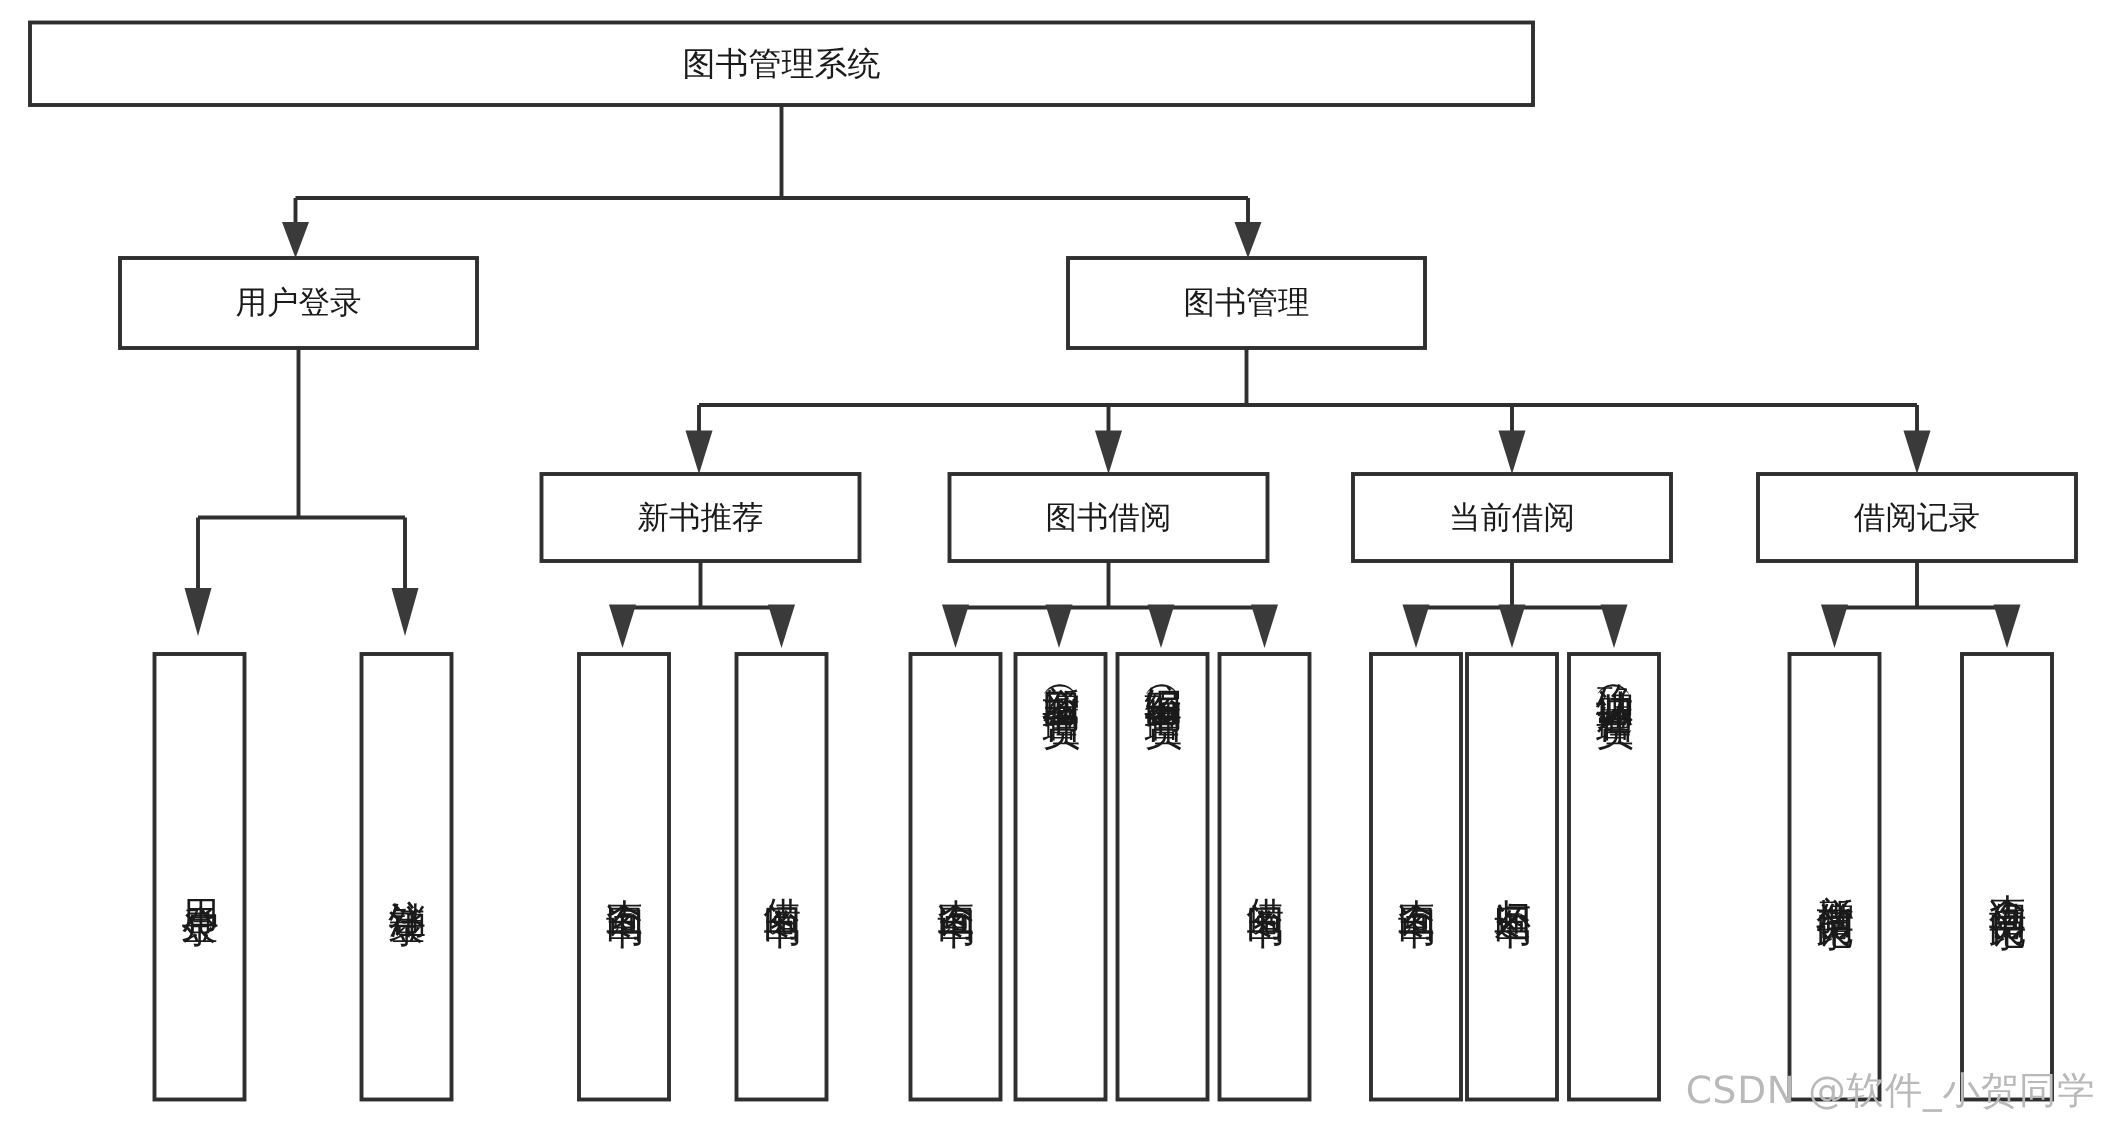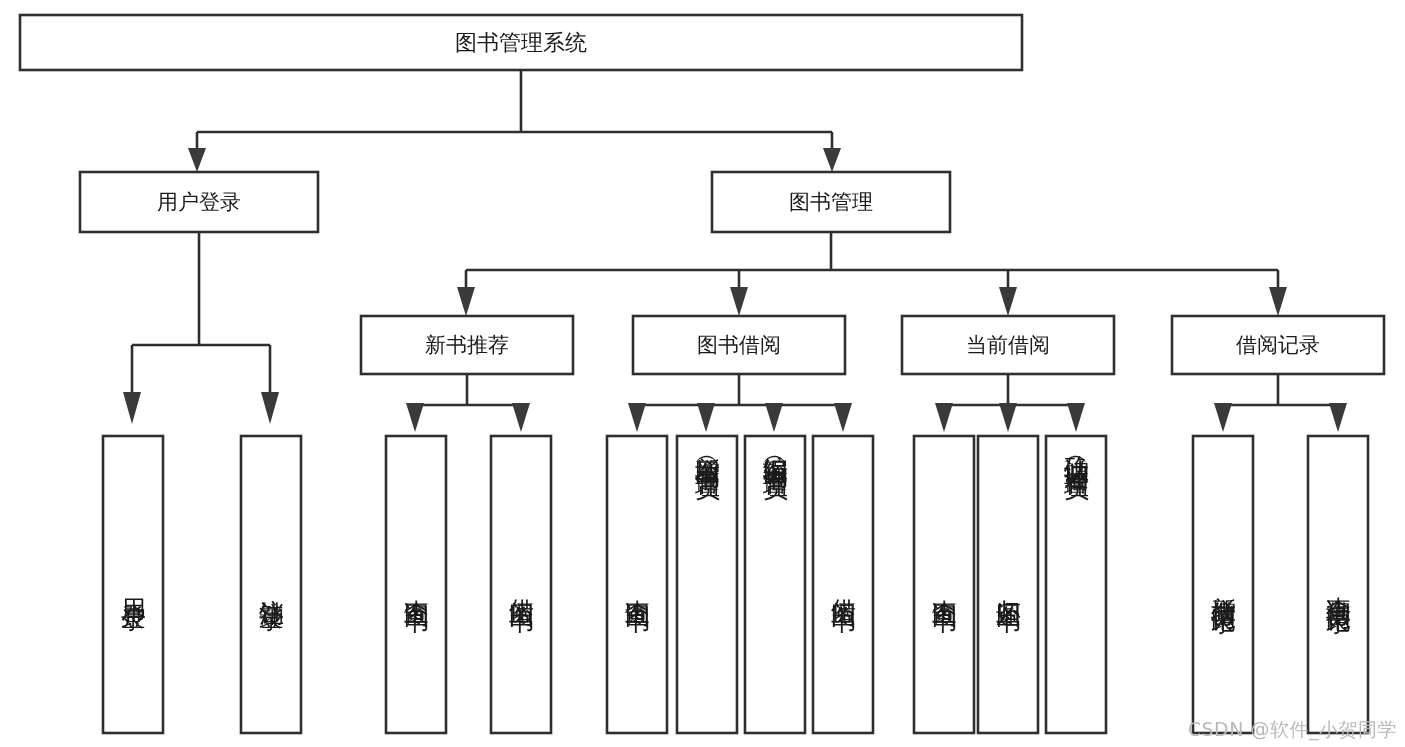--- a/index.html
+++ b/index.html
@@ -71,21 +71,21 @@
     line-height: 1.12;
     letter-spacing: 3px;
     color: #1a1a1a;
     white-space: nowrap;
   }
   .watermark {
     position: absolute;
     right: 8px;
     bottom: 4px;
     font-family: "DejaVu Sans", "Liberation Sans", sans-serif;
-    font-size: 19px;
+    font-size: 25px;
     color: #b9b9b9;
     letter-spacing: 0.5px;
     white-space: nowrap;
   }
 </style>
 </head>
 <body>
 
 <div id="diagram-root">
 

